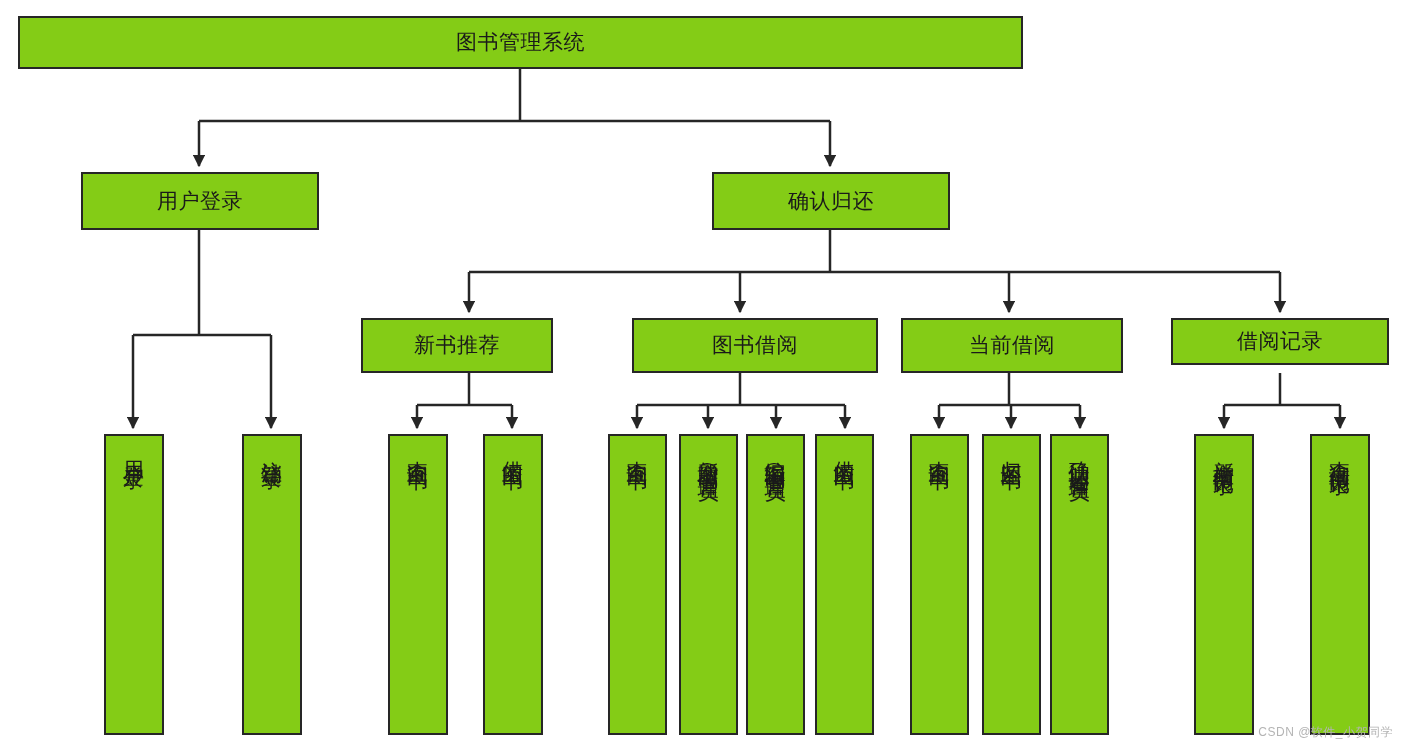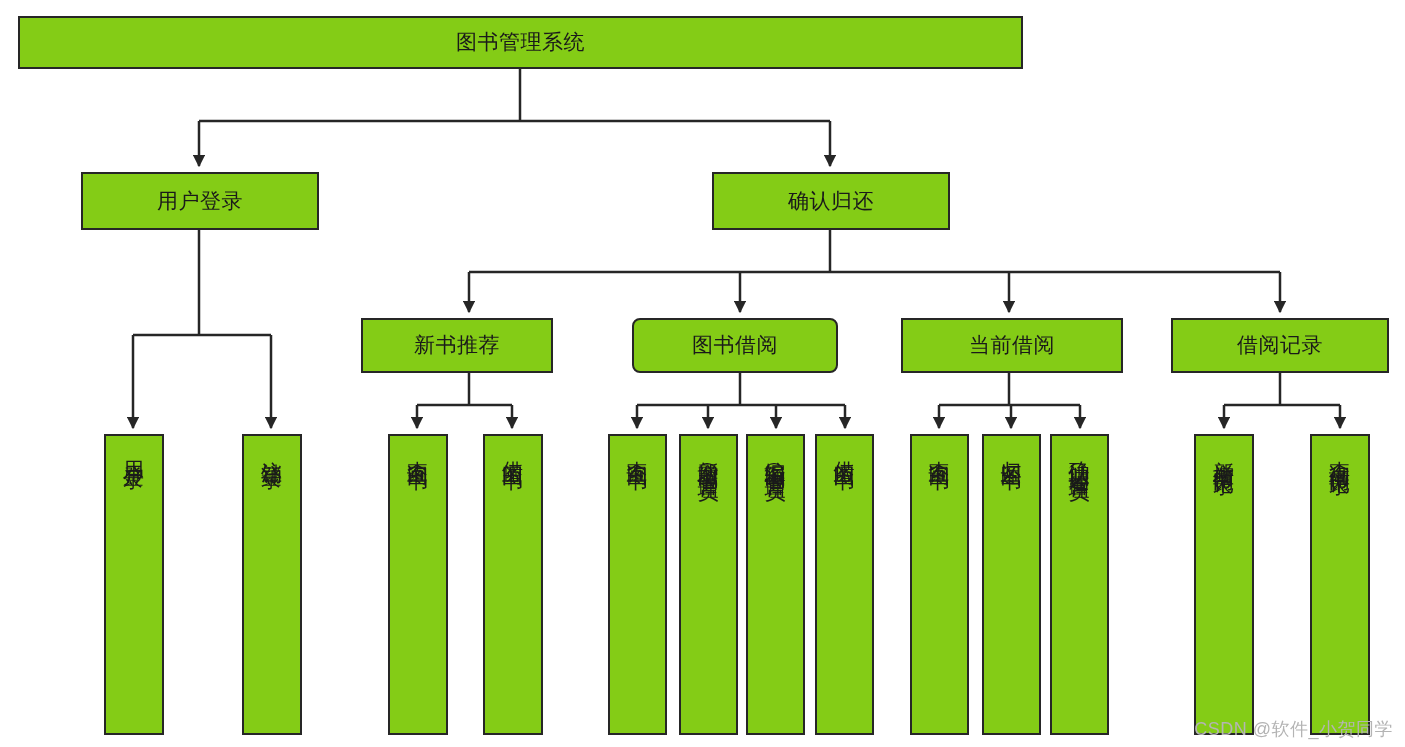--- a/index.html
+++ b/index.html
@@ -54,21 +54,21 @@
     text-orientation: upright;
     font-size: 21px;
     letter-spacing: 3px;
     white-space: nowrap;
     line-height: 1;
   }
   .watermark {
     position: absolute;
     right: 12px;
     bottom: 6px;
-    font-size: 18px;
+    font-size: 12px;
     color: #b4b4b4;
     white-space: nowrap;
     letter-spacing: 0.5px;
   }
 </style>
 </head>
 <body>
 
 <div id="diagram-root">
 
@@ -129,27 +129,27 @@
   <div class="node" style="left:81px; top:172px; width:238px; height:58px;">
     <span class="node-label">用户登录</span>
   </div>
   <div class="node" style="left:712px; top:172px; width:238px; height:58px;">
     <span class="node-label">确认归还</span>
   </div>
 
   <div class="node" style="left:361px; top:318px; width:192px; height:55px;">
     <span class="node-label">新书推荐</span>
   </div>
-  <div class="node" style="left:632px; top:318px; width:206px; height:55px;border-radius:8px;">
+  <div class="node" style="left:632px; top:318px; width:246px; height:55px;">
     <span class="node-label">图书借阅</span>
   </div>
   <div class="node" style="left:901px; top:318px; width:222px; height:55px;">
     <span class="node-label">当前借阅</span>
   </div>
-  <div class="node" style="left:1171px; top:318px; width:218px; height:55px;">
+  <div class="node" style="left:1171px; top:318px; width:218px; height:47px;">
     <span class="node-label">借阅记录</span>
   </div>
 
   <div class="node vertical" style="left:104px; top:434px; width:60px; height:301px;">
     <span class="node-label">用户登录</span>
   </div>
   <div class="node vertical" style="left:242px; top:434px; width:60px; height:301px;">
     <span class="node-label">注销登录</span>
   </div>
   <div class="node vertical" style="left:388px; top:434px; width:60px; height:301px;">

